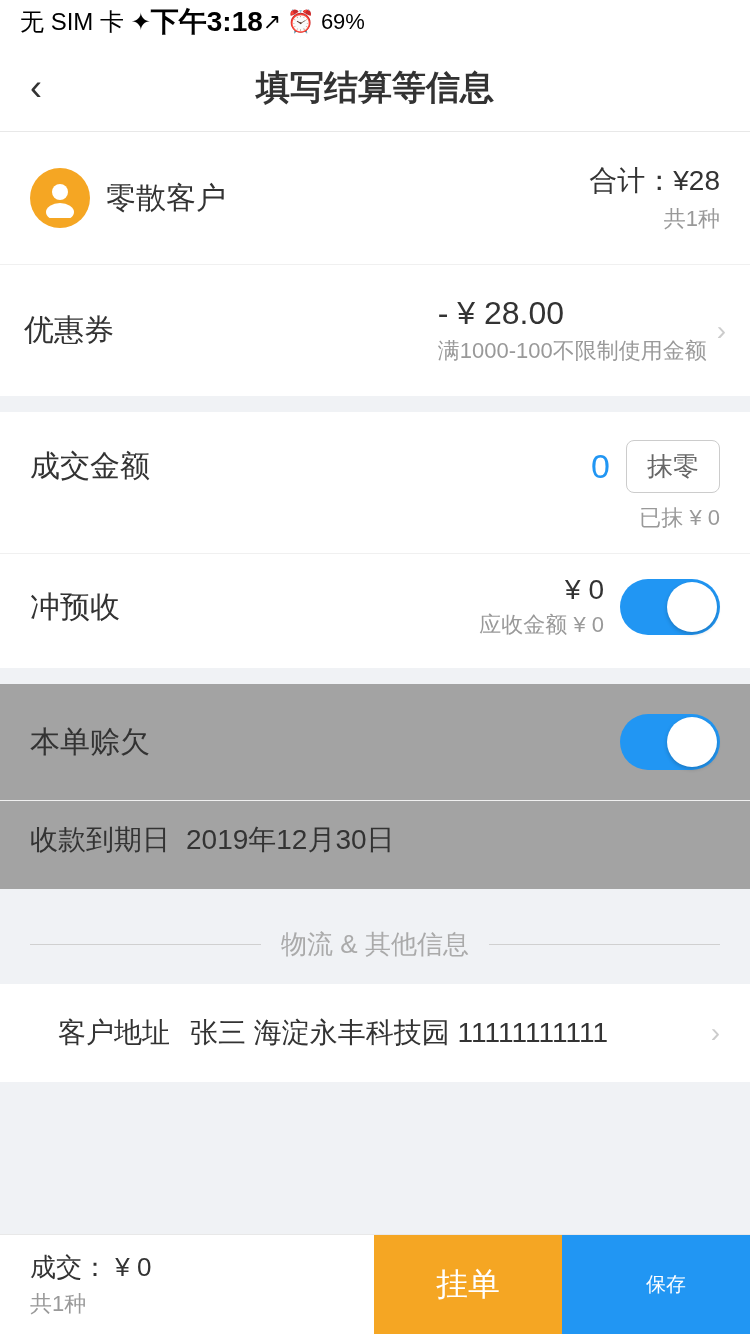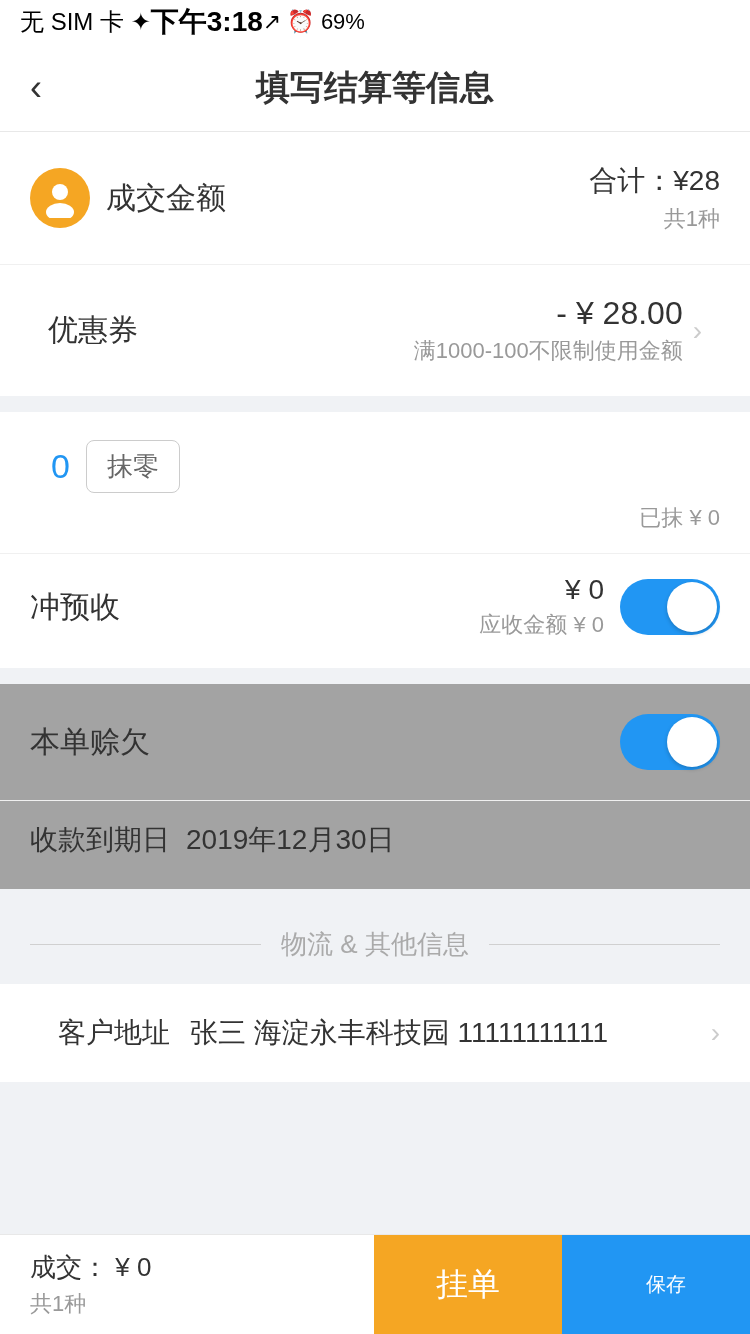--- a/index.html
+++ b/index.html
@@ -91,27 +91,27 @@
     .customer-name { font-size: 30px; color: #333; }
     .customer-right { text-align: right; margin-left: 8px; }
     .total-amount { font-size: 28px; color: #333; }
     .total-count { font-size: 22px; color: #999; margin-top: 4px; }
 
     
     .coupon-row {
       display: flex;
       align-items: center;
       justify-content: space-between;
-      padding: 30px 48px;
+      padding: 30px 24px;
       background: #fff;
       border-top: 1px solid #f0f0f0;
     }
     .coupon-label { font-size: 30px; color: #333; }
     .coupon-right { display: flex; align-items: center; gap: 10px; }
-    .coupon-info { text-align: right; }
+    .coupon-info { }
     .coupon-discount { font-size: 32px; color: #333; font-weight: 500; }
     .coupon-desc { font-size: 22px; color: #999; margin-top: 4px; }
     .chevron-icon { font-size: 28px; color: #ccc; }
 
     
     .txn-section {
       background: #fff;
       margin-bottom: 16px;
     }
     .txn-row {
@@ -307,21 +307,21 @@
   <div class="section">
 
     <div class="customer-row">
       <div class="customer-left">
         <div class="avatar">
           <svg class="avatar-svg" viewBox="0 0 40 40">
             <circle cx="20" cy="14" r="8" fill="#fff"></circle>
             <ellipse cx="20" cy="34" rx="14" ry="9" fill="#fff"></ellipse>
           </svg>
         </div>
-        <span class="customer-name">成交金额</span>
+        <span class="customer-name">零散客户</span>
       </div>
       <div class="customer-right">
         <div class="total-amount">合计：¥28</div>
         <div class="total-count">共1种</div>
       </div>
     </div>
 
     <div class="coupon-row">
       <span class="coupon-label">优惠券</span>
       <div class="coupon-right">
@@ -329,20 +329,21 @@
           <div class="coupon-discount">- ¥ 28.00</div>
           <div class="coupon-desc">满1000-100不限制使用金额</div>
         </div>
         <span class="chevron-icon">›</span>
       </div>
     </div>
   </div>
 
   <div class="txn-section">
     <div class="txn-row">
+      <span class="txn-label">成交金额</span>
       <div class="txn-right">
         <span class="txn-amount-input">0</span>
         <button class="round-zero-btn">抹零</button>
       </div>
     </div>
     <div class="txn-sub">已抹  ¥ 0</div>
 
     <div class="prepay-row">
       <span class="prepay-label">冲预收</span>
       <div class="prepay-right">

